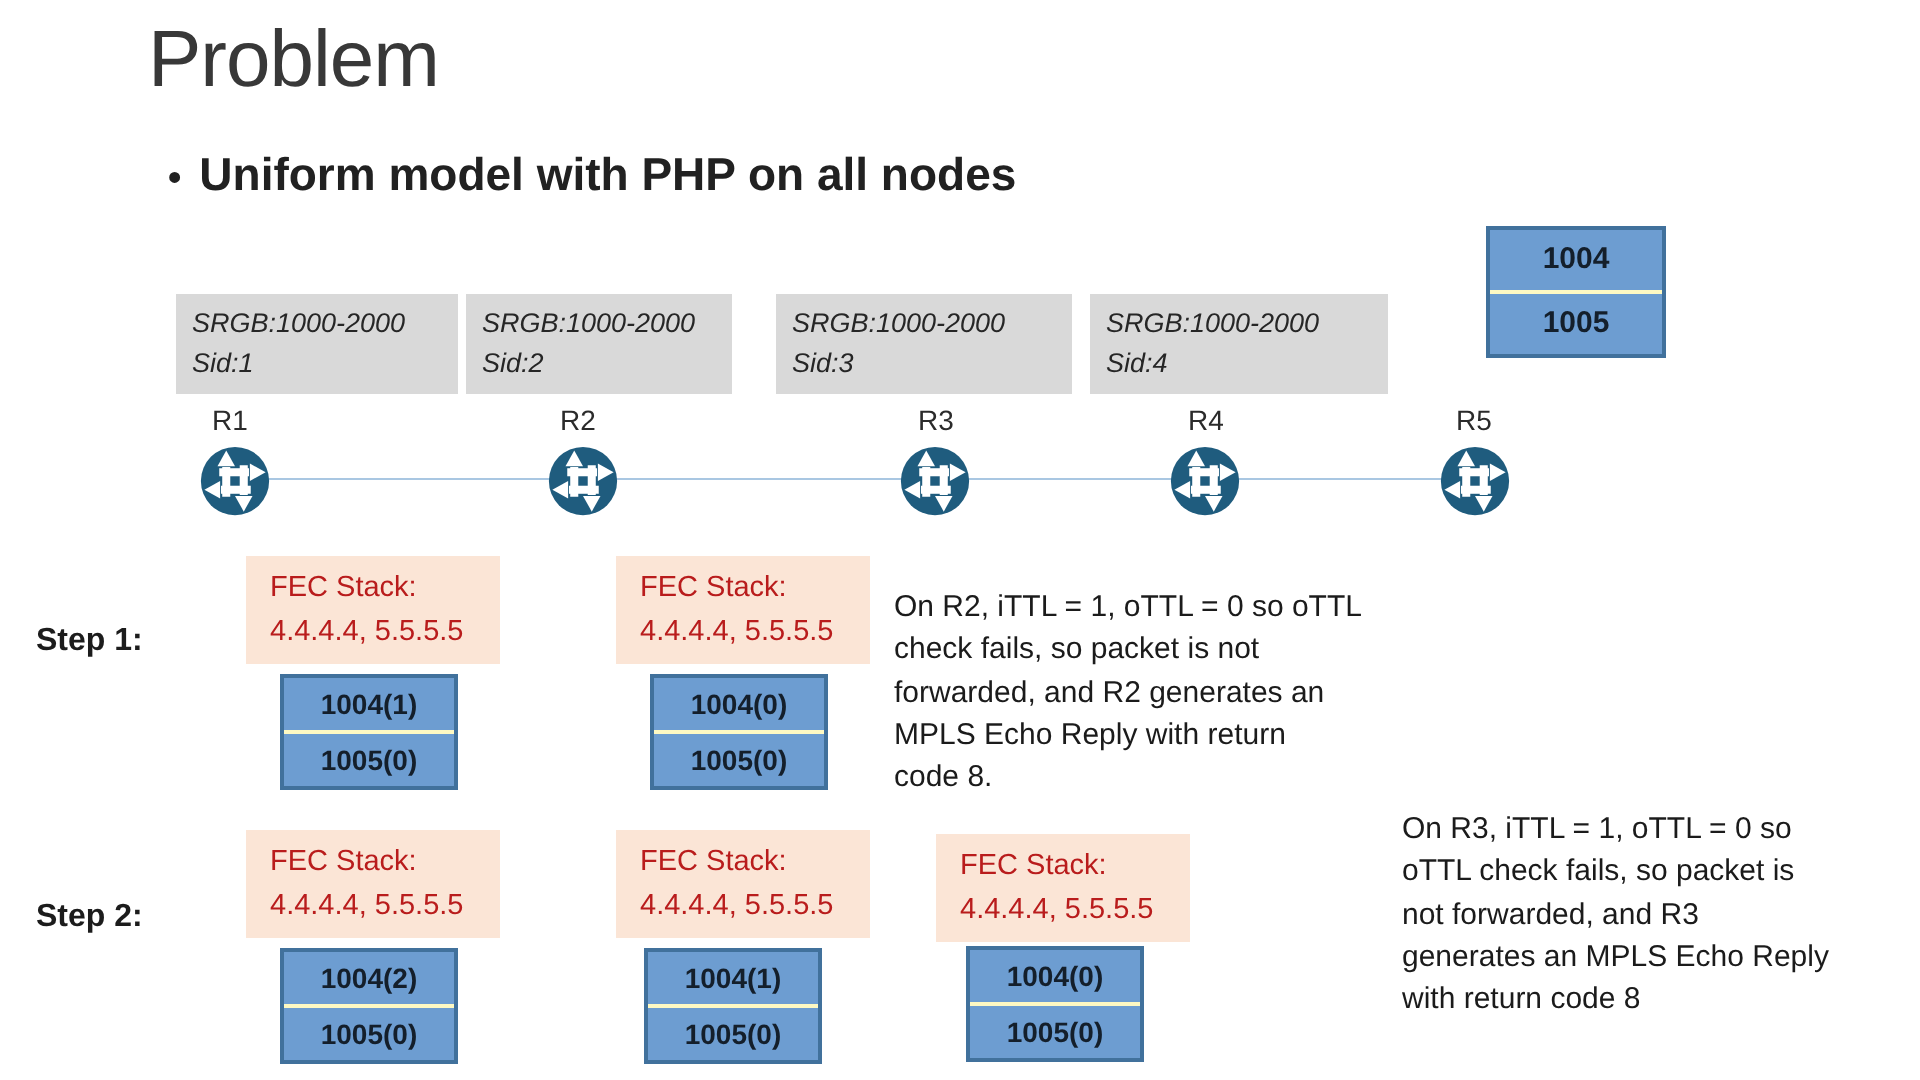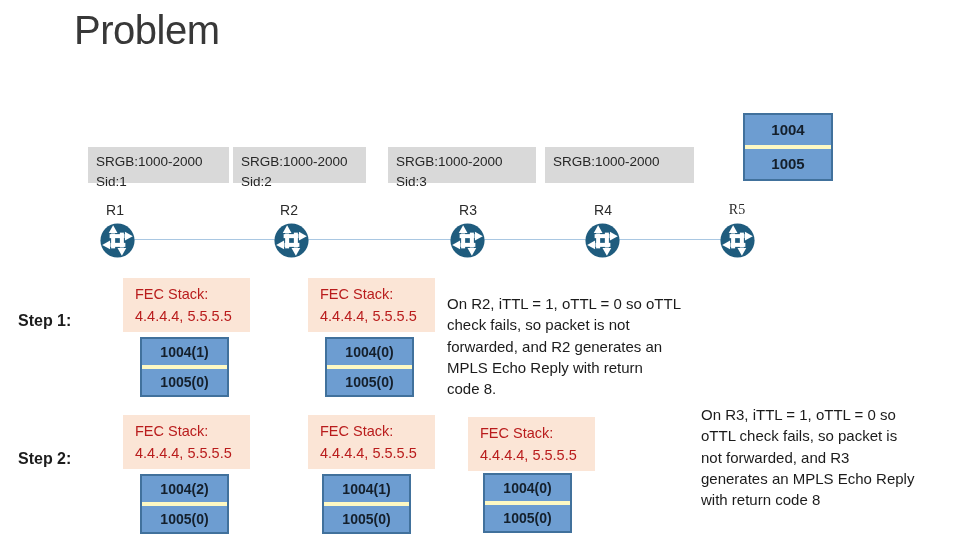--- a/index.html
+++ b/index.html
@@ -8,39 +8,39 @@
     font-family:"Liberation Sans", sans-serif; color:#262626; overflow:hidden;
   }
   .title {
     position:absolute; left:74px; top:8px;
     font-size:40px; font-weight:400; color:#383838; letter-spacing:-0.5px;
   }
   .bullet-row { position:absolute; left:84px; top:74px; font-size:23px; font-weight:600; color:#212121; white-space:nowrap; }
   .bullet-glyph { margin-right:9px; font-size:19px; }
 
   .srgb {
-    position:absolute; top:147px; height:36px; background:#D9D9D9;
-    font-size:13.5px; line-height:20px; padding:5px 0 0 8px; box-sizing:border-box; white-space:nowrap;
+    position:absolute; top:147px; height:50px; background:#D9D9D9;
+    font-size:13.5px; line-height:20px; padding:5px 0 0 8px; box-sizing:border-box; white-space:nowrap;font-style:italic;
   }
   #srgb1{left:88px;width:141px;} #srgb2{left:233px;width:133px;}
   #srgb3{left:388px;width:148px;} #srgb4{left:545px;width:149px;}
 
   .lblstack { position:absolute; border:2px solid #41719C; background:#6D9DD1; box-sizing:border-box; }
   .lblstack .cell { height:26px; line-height:26px; text-align:center; font-size:14px; font-weight:600; color:#141f2b; }
-  .lblstack .cell + .cell { border-top:4px solid #fef9c3; }
+  .lblstack .cell + .cell { border-top:2px solid #fef9c3; }
   #stack-r5 { left:743px; top:113px; width:90px; }
   #stack-r5 .cell { height:30px; line-height:30px; font-size:15px; }
   #stackA1{left:140px;top:337px;width:89px;} #stackA2{left:325px;top:337px;width:89px;}
   #stackB1{left:140px;top:474px;width:89px;} #stackB2{left:322px;top:474px;width:89px;}
   #stackB3{left:483px;top:473px;width:89px;}
 
   .net-line { position:absolute; left:117px; top:239px; width:621px; height:1px; background:#A9C7E2; }
 
   .router-label { position:absolute; top:202px; width:44px; text-align:center; font-size:14px; color:#2b2b2b; }
-  #rl1{left:93px;} #rl2{left:267px;} #rl3{left:446px;} #rl4{left:581px;} #rl5{left:715px;font-family:Liberation Serif, serif;}
+  #rl1{left:93px;} #rl2{left:267px;} #rl3{left:446px;} #rl4{left:581px;} #rl5{left:715px;}
   .router-icon { position:absolute; top:223px; width:35px; height:35px; }
   #ri1{left:100px;} #ri2{left:274px;} #ri3{left:450px;} #ri4{left:585px;} #ri5{left:720px;}
 
   .step-label { position:absolute; left:18px; font-size:16px; font-weight:700; color:#1c1c1c; }
   #step1-label{top:312px;text-align:center;} #step2-label{top:450px;}
 
   .fec {
     position:absolute; width:127px; height:54px; background:#FBE5D6;
     font-size:14.5px; line-height:22px; padding:5px 0 0 12px; box-sizing:border-box; white-space:nowrap; color:#b91c1c;
   }
@@ -52,35 +52,39 @@
   #noteA{left:447px;top:293px;width:262px;}
   #noteB{left:701px;top:404px;width:262px;}
 </style>
 </head>
 <body>
 
 <div class="slide">
 
   <div class="title">Problem</div>
 
+  <div class="bullet-row">
+    <span class="bullet-glyph">•</span><span>Uniform model with PHP on all nodes</span>
+  </div>
 
   <div class="srgb" id="srgb1">
     <div>SRGB:1000-2000</div>
     <div>Sid:1</div>
   </div>
   <div class="srgb" id="srgb2">
     <div>SRGB:1000-2000</div>
     <div>Sid:2</div>
   </div>
   <div class="srgb" id="srgb3">
     <div>SRGB:1000-2000</div>
     <div>Sid:3</div>
   </div>
   <div class="srgb" id="srgb4">
     <div>SRGB:1000-2000</div>
+    <div>Sid:4</div>
   </div>
 
   <div class="lblstack" id="stack-r5">
     <div class="cell">1004</div>
     <div class="cell">1005</div>
   </div>
 
   <div class="net-line"></div>
 
   <div class="router-label" id="rl1">R1</div>

